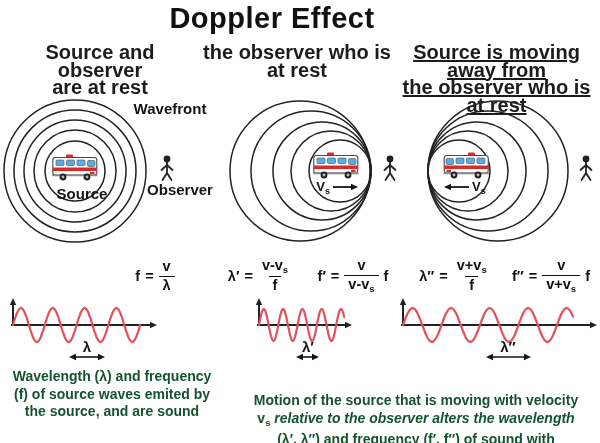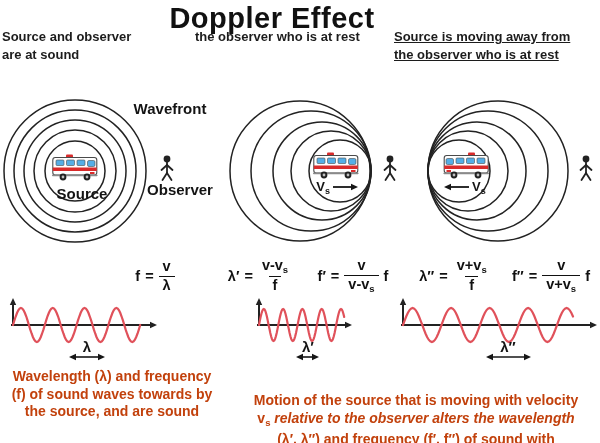--- a/index.html
+++ b/index.html
@@ -1,20 +1,20 @@
 <!DOCTYPE html>
 <html style="--wave: #e0515a; --stroke: #222222; --ambulance-red: #d92b2b; --window-blue: #55aee6;"><head>
 <meta charset="utf-8">
 <style>
   html,body{margin:0;padding:0;background:#fff;}
   #app{position:relative;width:600px;height:443px;background:#fff;overflow:hidden;
        font-family:"Liberation Sans","DejaVu Sans",sans-serif;color:#111;}
   .title{position:absolute;left:0;top:2px;width:544px;text-align:center;
          font-size:29px;font-weight:800;letter-spacing:.5px;color:#111;}
-  .col-header{position:absolute;top:28px;font-size:13px;
+  .col-header{position:absolute;top:44px;text-align:center;font-size:20px;
               font-weight:600;line-height:17.5px;color:#1c1c1c;}
   .hdr1{left:2px;width:196px;}
   .hdr2{left:195px;width:204px;}
   .hdr3{left:394px;width:205px;text-decoration:underline;}
   svg text{font-family:"Liberation Sans","DejaVu Sans",sans-serif;}
   .diagram-label{font-size:15px;font-weight:600;fill:#141414;}
   .vel-label{font-size:13px;font-weight:700;fill:#141414;}
   .vel-sub{font-size:9px;font-weight:700;}
   .wave-label{font-size:15px;font-weight:600;fill:#141414;}
   .wavefront-circle{fill:none;stroke:var(--stroke);stroke-width:1.5;}
@@ -32,35 +32,35 @@
   .amb-bumper{fill:#8a8a8a;}
   .amb-tire{fill:#222;}
   .amb-hub{fill:#c0c0c0;}
   .formula{position:absolute;top:254px;height:44px;display:flex;align-items:center;
            justify-content:center;gap:5px;font-size:14.5px;font-weight:700;color:#111;}
   .frac{display:inline-flex;flex-direction:column;align-items:center;line-height:1.05;}
   .frac .num{padding:0 4px 1px;}
   .frac .den{padding:1px 4px 0;border-top:1.6px solid #111;}
   .sub{font-size:9.5px;vertical-align:-3px;}
   .caption{position:absolute;text-align:center;font-size:14px;font-weight:600;
-           line-height:17.5px;color:#c2410c;}
+           line-height:17.5px;color:#14532d;}
   .cap-left{left:4px;top:368px;width:216px;}
   .cap-right{left:233px;top:392px;width:366px;}
   .pre-wrap{white-space:pre-wrap;font-style:italic;}
 </style>
 </head>
 <body>
 
 <div id="app">
 
   <div class="title">Doppler Effect</div>
 
   <div class="col-header hdr1">
     <div>Source and observer</div>
-    <div>are at sound</div>
+    <div>are at rest</div>
   </div>
   <div class="col-header hdr2">
     <div>the observer who is at rest</div>
   </div>
   <div class="col-header hdr3">
     <div>Source is moving away from</div>
     <div>the observer who is at rest</div>
   </div>
 
   <svg width="600" height="162" viewBox="0 0 600 162" style="position:absolute;left:0;top:84px;">
@@ -215,21 +215,21 @@
       <path class="wave-path" d="M 403 30 L 404.6 25.6 L 406.2 21.5 L 407.8 18.0 L 409.4 15.3 L 411.0 13.6 L 412.6 13.0 L 414.2 13.6 L 415.8 15.3 L 417.4 18.0 L 419.0 21.5 L 420.6 25.6 L 422.3 30.0 L 423.9 34.4 L 425.5 38.5 L 427.1 42.0 L 428.7 44.7 L 430.3 46.4 L 431.9 47.0 L 433.5 46.4 L 435.1 44.7 L 436.7 42.0 L 438.3 38.5 L 439.9 34.4 L 441.5 30.0 L 443.1 25.6 L 444.7 21.5 L 446.3 18.0 L 447.9 15.3 L 449.5 13.6 L 451.1 13.0 L 452.7 13.6 L 454.3 15.3 L 455.9 18.0 L 457.5 21.5 L 459.1 25.6 L 460.8 30.0 L 462.4 34.4 L 464.0 38.5 L 465.6 42.0 L 467.2 44.7 L 468.8 46.4 L 470.4 47.0 L 472.0 46.4 L 473.6 44.7 L 475.2 42.0 L 476.8 38.5 L 478.4 34.4 L 480.0 30.0 L 481.6 25.6 L 483.2 21.5 L 484.8 18.0 L 486.4 15.3 L 488.0 13.6 L 489.6 13.0 L 491.2 13.6 L 492.8 15.3 L 494.4 18.0 L 496.0 21.5 L 497.6 25.6 L 499.3 30.0 L 500.9 34.4 L 502.5 38.5 L 504.1 42.0 L 505.7 44.7 L 507.3 46.4 L 508.9 47.0 L 510.5 46.4 L 512.1 44.7 L 513.7 42.0 L 515.3 38.5 L 516.9 34.4 L 518.5 30.0 L 520.1 25.6 L 521.7 21.5 L 523.3 18.0 L 524.9 15.3 L 526.5 13.6 L 528.1 13.0 L 529.7 13.6 L 531.3 15.3 L 532.9 18.0 L 534.5 21.5 L 536.1 25.6 L 537.8 30.0 L 539.4 34.4 L 541.0 38.5 L 542.6 42.0 L 544.2 44.7 L 545.8 46.4 L 547.4 47.0 L 549.0 46.4 L 550.6 44.7 L 552.2 42.0 L 553.8 38.5 L 555.4 34.4 L 557.0 30.0 L 558.6 25.6 L 560.2 21.5 L 561.8 18.0 L 563.4 15.3 L 565.0 13.6 L 566.6 13.0 L 568.2 13.6 L 569.8 15.3 L 571.4 18.0 L 573.0 21.5"></path>
       <text class="wave-label" x="508" y="57" text-anchor="middle">λ″</text>
       <line class="dim-arrow" x1="490" y1="62" x2="527" y2="62"></line>
       <polygon class="dim-head" points="486,62 493,58.8 493,65.2"></polygon>
       <polygon class="dim-head" points="531,62 524,58.8 524,65.2"></polygon>
     </g>
   </svg>
 
   <div class="caption cap-left">
     <div>Wavelength (λ) and frequency</div>
-    <div>(f) of sound waves towards by</div>
+    <div>(f) of source waves emited by</div>
     <div>the source, and are sound</div>
   </div>
   <div class="caption cap-right">
     <div>Motion of the source that is moving with velocity</div>
     <div><span>v</span><span class="sub">s</span><span class="pre-wrap"> relative to the observer alters the wavelength</span></div>
     <div>(λ′, λ″) and frequency (f′, f″) of sound with</div>
   </div>
 
 </div>
 

